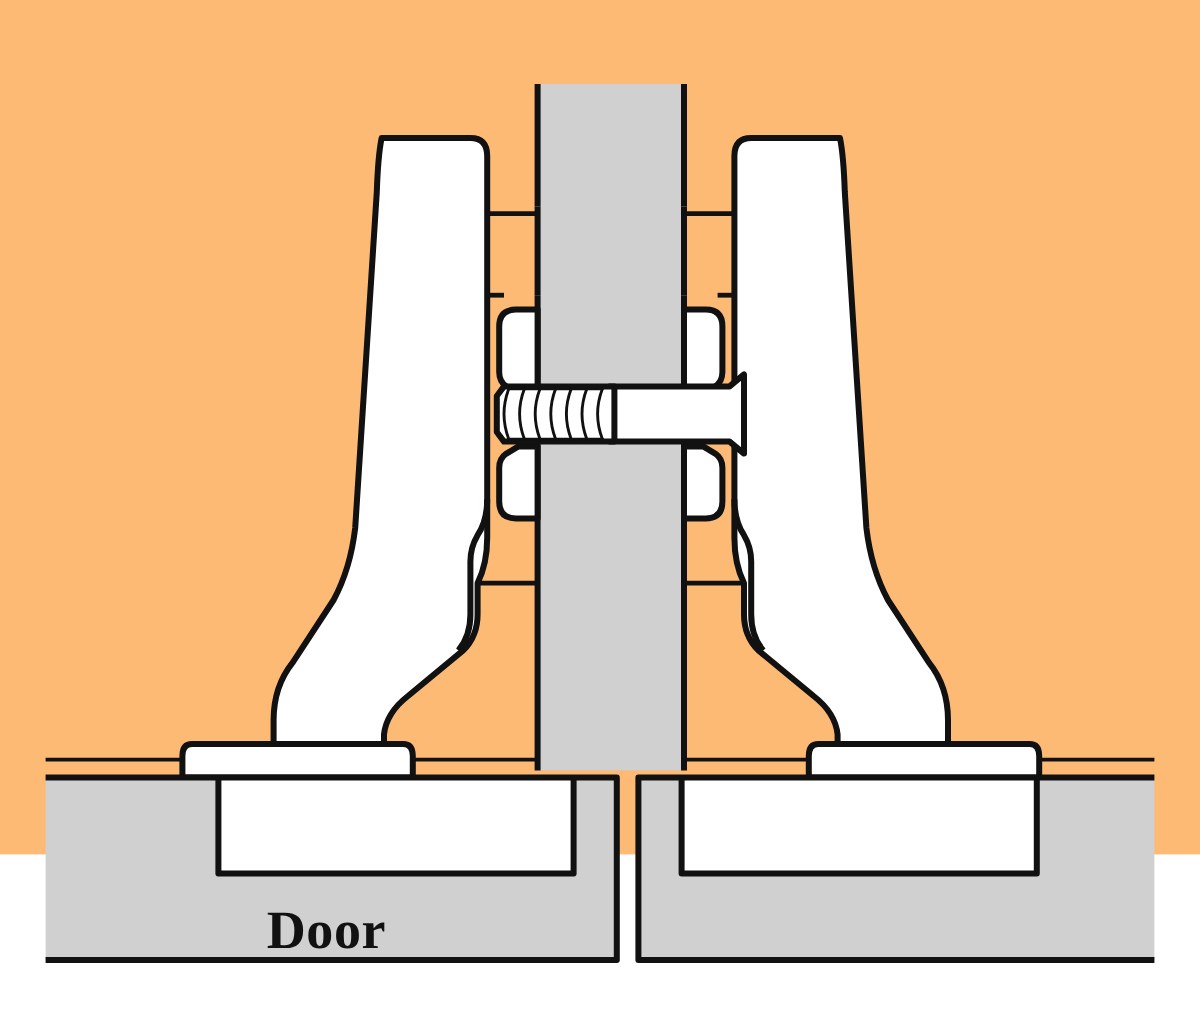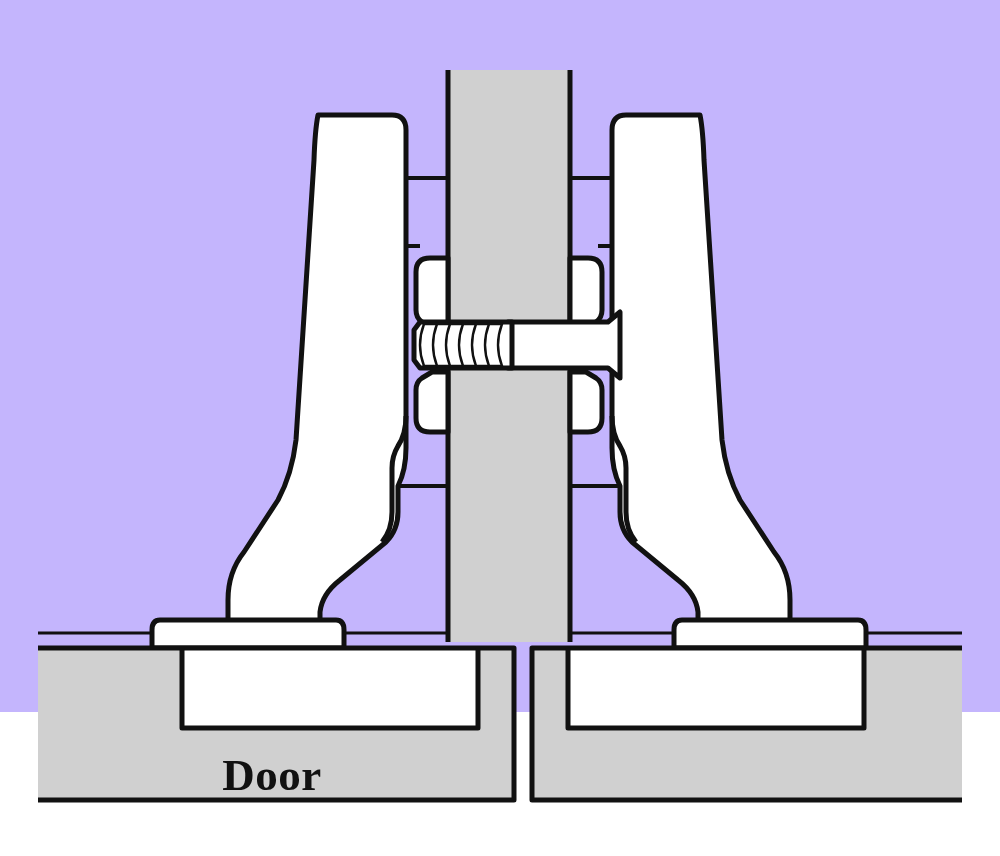--- a/index.html
+++ b/index.html
@@ -11,21 +11,21 @@
   body {
     width: 1000px;
     height: 856px;
     font-family: "Liberation Sans", sans-serif;
     overflow: hidden;
   }
   #diagram-root {
     position: relative;
     width: 1000px;
     height: 712px;
-    background: #c4b5fd;
+    background: #fdba74;
     text-align: center;
   }
   svg#hinge-svg {
     display: block;
     width: 1000px;
     height: 856px;
   }
   .outline {
     fill: none;
     stroke: #111111;

